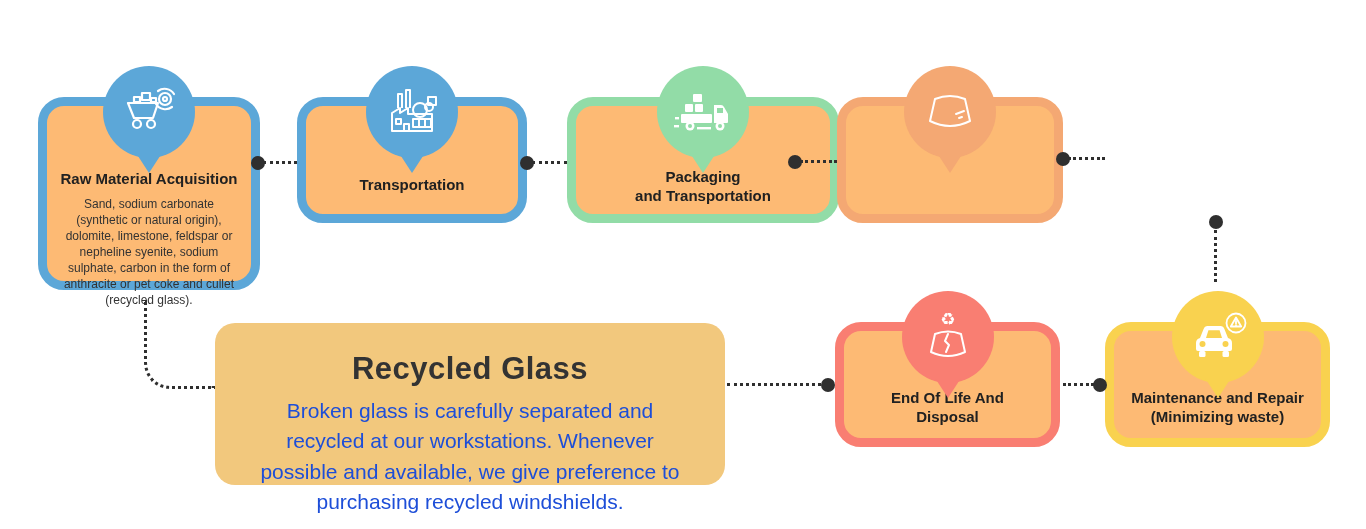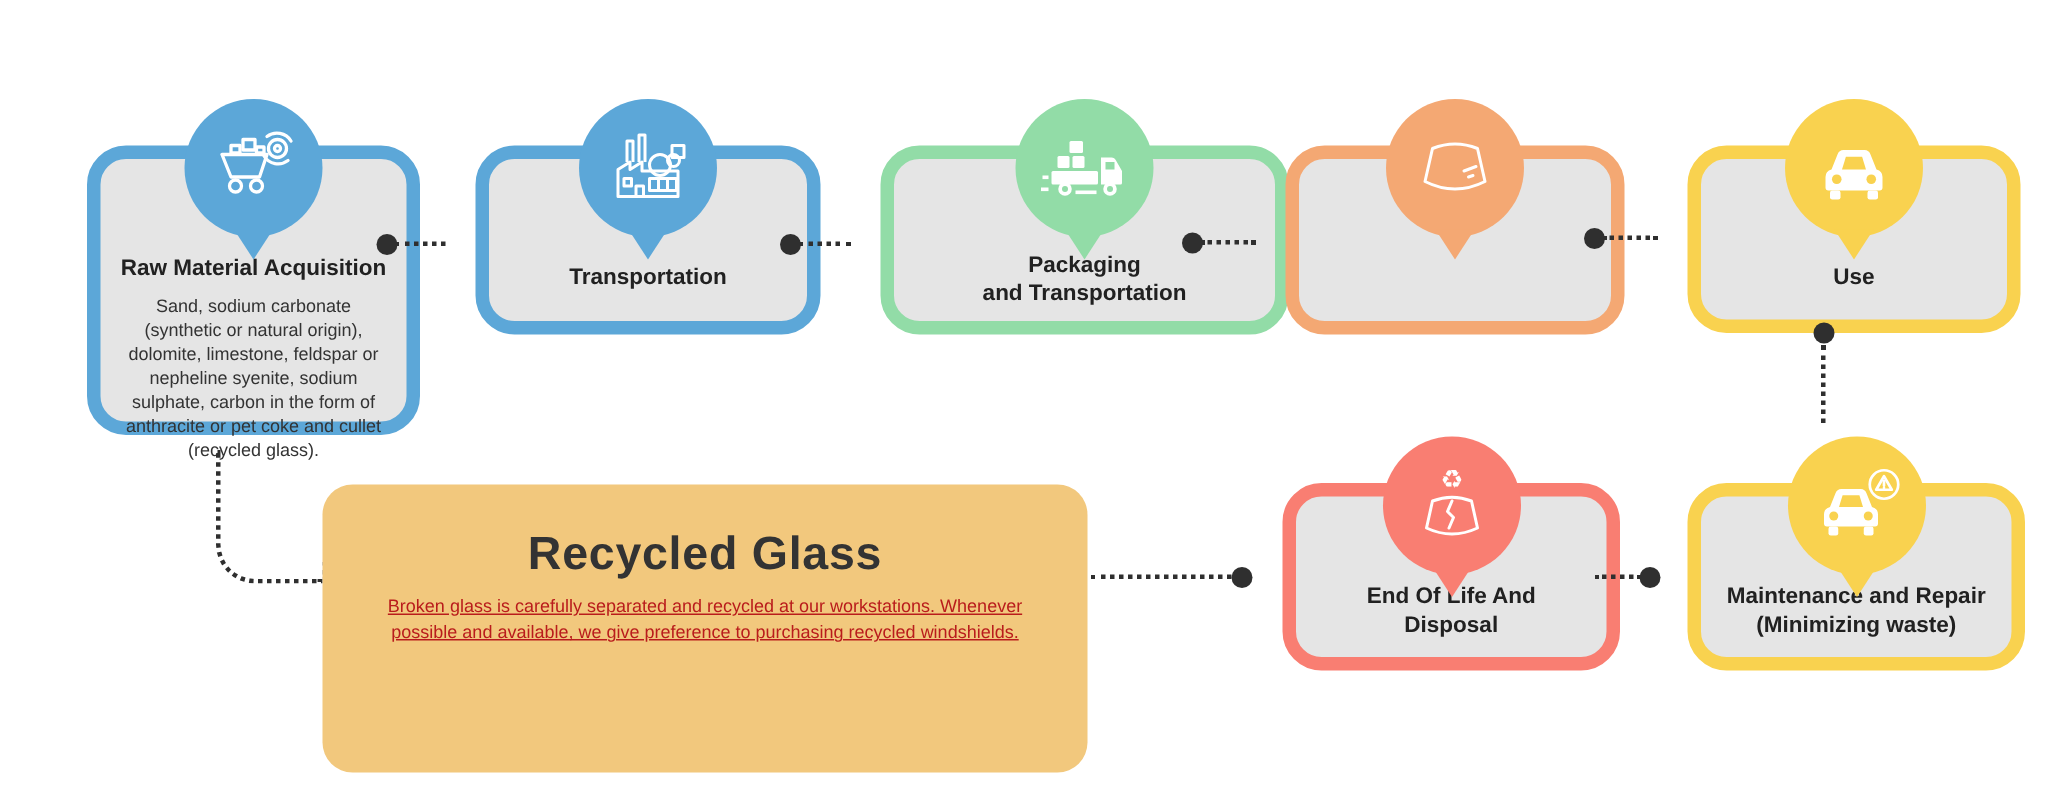--- a/index.html
+++ b/index.html
@@ -1,41 +1,41 @@
 <!DOCTYPE html>
 <html><head>
 <meta charset="utf-8">
 <style>
   * { margin:0; padding:0; box-sizing:border-box; }
   html,body { background:#fff; }
   body { font-family:"Liberation Sans", sans-serif; }
   .canvas { position:relative; width:1366px; height:529px; background:#fff; overflow:hidden; }
 
   
-  .stage { position:absolute; background:#e5e5e5; border:9px solid var(--c,#999); border-radius:26px;margin-left:20px; }
+  .stage { position:absolute; background:#fdba74; border:9px solid var(--c,#999); border-radius:26px; }
   .bubble { position:absolute; left:50%; top:-40px; transform:translateX(-50%);
             width:92px; height:92px; border-radius:50%; background:var(--c,#999);
             display:flex; align-items:center; justify-content:center; z-index:2; }
   .bubble::after { content:""; position:absolute; left:50%; bottom:-15px; transform:translateX(-50%);
             width:0; height:0; border-left:13px solid transparent; border-right:13px solid transparent;
             border-top:20px solid var(--c,#999); }
   .stage-title { position:absolute; left:4px; right:4px; text-align:center;
             font-weight:bold; font-size:15px; line-height:1.25; color:#212121; white-space:pre-line; }
   .t-single { top:70px; }
   .t-double { top:62px; }
   .t-double-b { top:58px; }
   .t-tall { top:64px; }
   .stage-desc { position:absolute; left:10px; right:10px; top:90px; text-align:center;
             font-size:12px; line-height:1.34; color:#333; }
 
   
-  .recycled { position:absolute; left:215px; top:323px; width:510px; height:192px;
+  .recycled { position:absolute; left:215px; top:323px; width:510px; height:162px;
             background:var(--c,#F2C87D); border-radius:20px; text-align:center; padding:0 30px; }
   .recycled h2 { margin-top:28px; font-size:31px; font-weight:bold; color:#333; letter-spacing:0.5px; }
-  .recycled p { margin-top:9px; font-size:12px; line-height:1.45; color:#b91c1c;text-decoration:underline; }
+  .recycled p { margin-top:9px; font-size:21px; line-height:1.45; color:#1d4ed8; }
 
   
   .dot { position:absolute; width:14px; height:14px; border-radius:50%; background:#2f2f2f; z-index:3; }
   .hline { position:absolute; height:0; border-top:3px dotted #2f2f2f; }
   .vline { position:absolute; width:0; border-left:3px dotted #2f2f2f; }
   .elbow { position:absolute; border-left:3px dotted #2f2f2f; border-bottom:3px dotted #2f2f2f;
            border-bottom-left-radius:26px; }
 
   .bubble svg { display:block; }
 </style>
@@ -106,35 +106,20 @@
   <div class="stage" style="left: 837px; top: 97px; width: 226px; height: 126px; --c: #F4A873;">
     <div class="bubble">
       <svg width="58" height="46" viewBox="0 0 58 46" fill="none" stroke="#fff" stroke-width="2" stroke-linejoin="round" stroke-linecap="round">
         <path d="M14 10 Q29 4 44 10 L49 32 Q29 42 9 32 Z"></path>
         <path d="M35 25 l8 -3"></path>
         <path d="M38 29 l3 -1"></path>
       </svg>
     </div>
   </div>
 
-  <div class="stage" style="left: 1105px; top: 97px; width: 222px; height: 125px; --c: #F9D24F;">
-    <div class="bubble">
-      <svg width="58" height="50" viewBox="0 0 58 50">
-        <g fill="#fff">
-          <path d="M10 38 v-7 q0 -4 4 -5 l4 -10 q1 -3 4 -3 h14 q3 0 4 3 l4 10 q4 1 4 5 v7 q0 2 -2 2 H12 q-2 0 -2 -2 z"></path>
-          <rect x="13" y="40" width="7" height="6" rx="1.5"></rect>
-          <rect x="38" y="40" width="7" height="6" rx="1.5"></rect>
-        </g>
-        <path d="M21 26 l2.6 -8.5 h10.8 l2.6 8.5 z" fill="var(--c)"></path>
-        <circle cx="17.5" cy="32.5" r="3.2" fill="var(--c)"></circle>
-        <circle cx="40.5" cy="32.5" r="3.2" fill="var(--c)"></circle>
-      </svg>
-    </div>
-    <div class="stage-title t-single">Use</div>
-  </div>
 
   <div class="stage" style="left: 835px; top: 322px; width: 225px; height: 125px; --c: #F97E72;">
     <div class="bubble">
       <svg width="58" height="58" viewBox="0 0 58 58">
         <text x="29" y="17" text-anchor="middle" font-size="17" fill="#fff" font-family="DejaVu Sans, sans-serif">♻</text>
         <g fill="none" stroke="#fff" stroke-width="2" stroke-linejoin="round" stroke-linecap="round">
           <path d="M16 26 Q29 21 42 26 L46 44 Q29 52 12 44 Z"></path>
           <path d="M29 26 l-3 7 l4 4 l-3 7"></path>
         </g>
       </svg>

